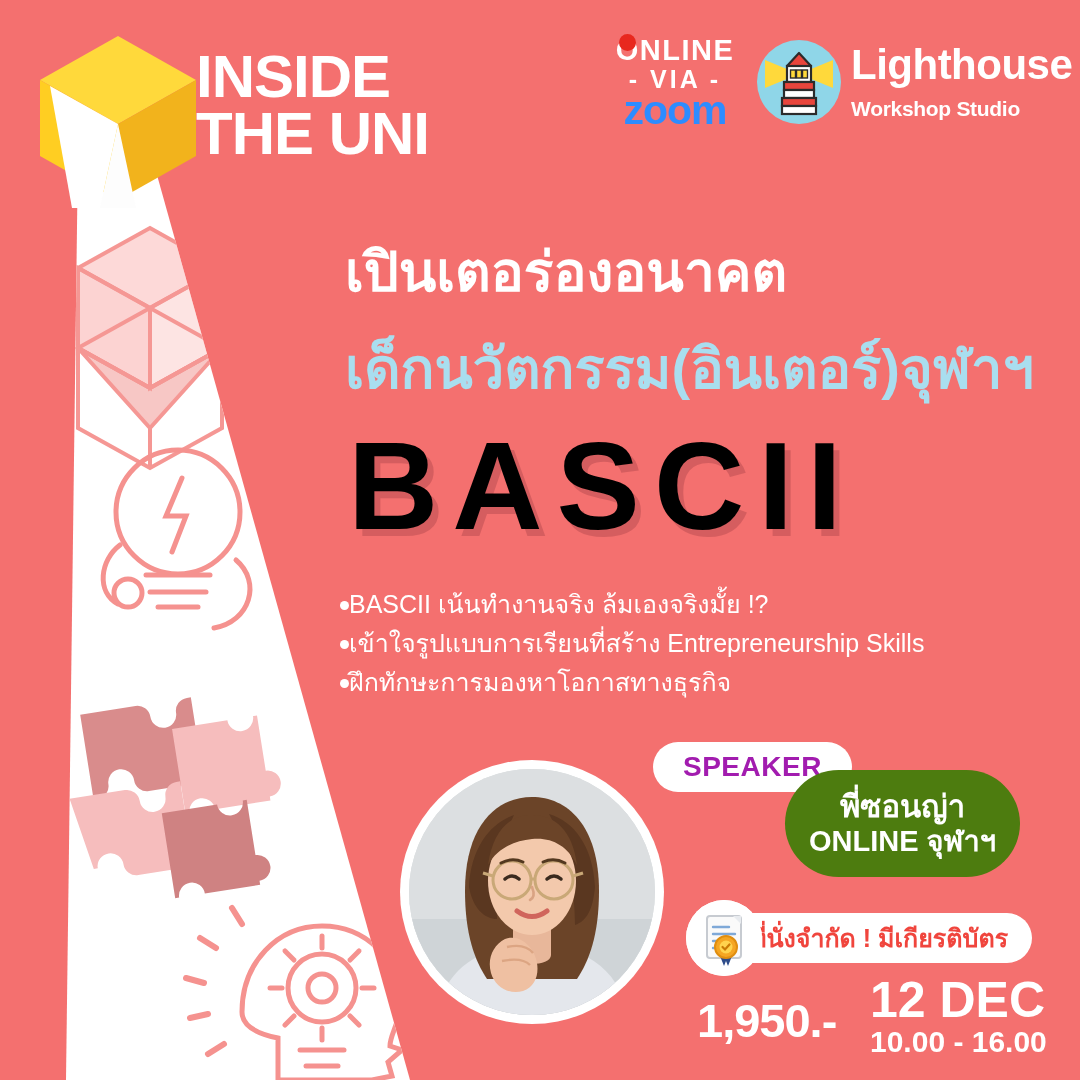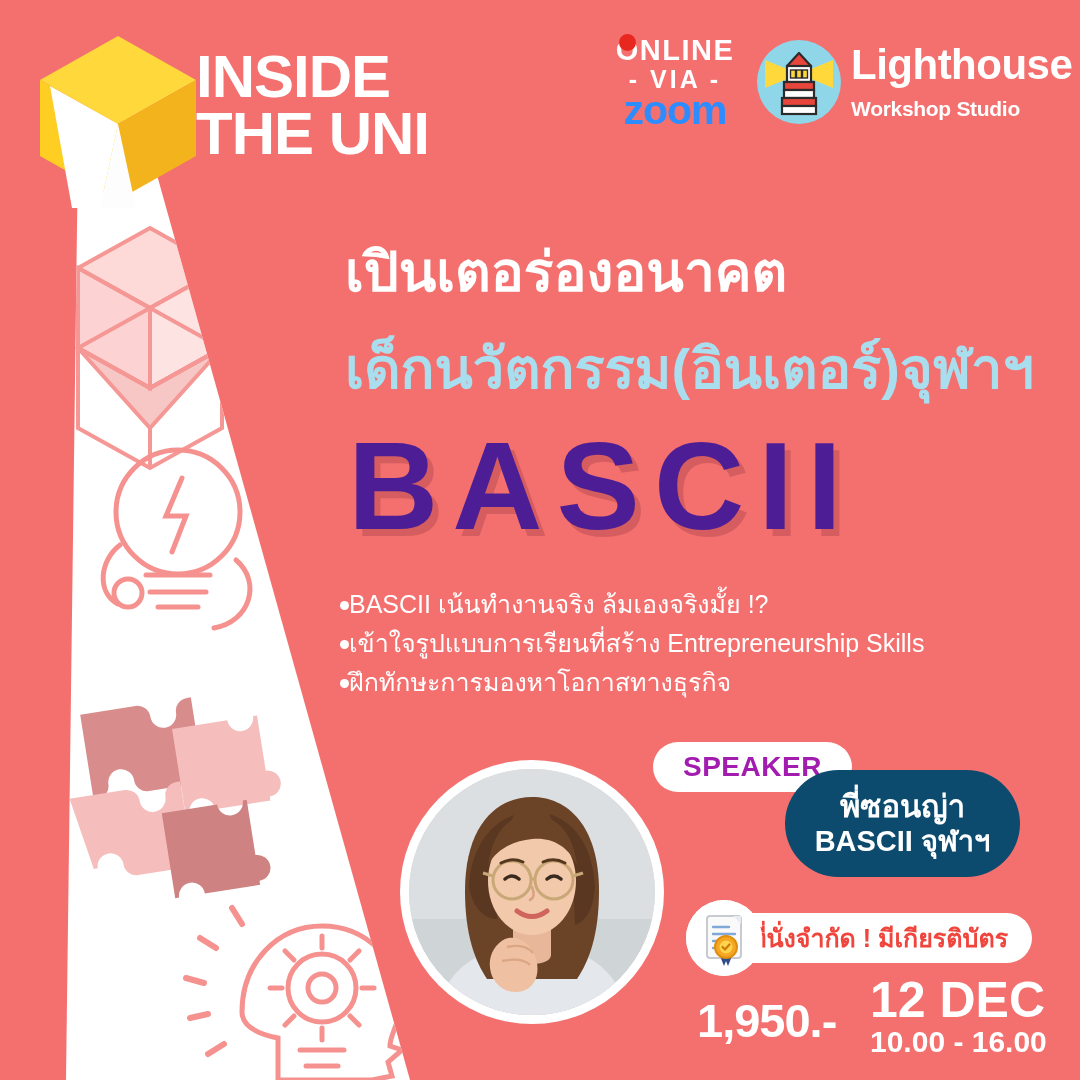--- a/index.html
+++ b/index.html
@@ -47,21 +47,21 @@
     color:#FFFFFF;font-weight:bold;font-size:55px;line-height:1.06;
     white-space:nowrap;
   }
   .subhead{
     position:absolute;left:345px;top:338px;width:700px;
     color:#A9DEEF;font-weight:bold;font-size:56px;line-height:1.1;
     white-space:nowrap;
   }
   .bascii{
     position:absolute;left:348px;top:423px;width:700px;
-    color:#4c1d95;font-weight:bold;font-size:125px;line-height:1;
+    color:#000000;font-weight:bold;font-size:125px;line-height:1;
     letter-spacing:14px;
     text-shadow:6px 7px 0 rgba(176,72,76,0.45);
   }
 
   
   .bullets{position:absolute;left:340px;top:588px;width:700px;}
   .bullet-row{display:flex;align-items:flex-start;margin-bottom:6px;}
   .bullet-dot{
     flex:0 0 auto;width:9px;height:9px;border-radius:50%;background:#FFFFFF;margin-top:13px;
   }
@@ -79,21 +79,21 @@
 
   
   .speaker-pill{
     position:absolute;left:653px;top:742px;
     background:#FFFFFF;border-radius:28px;
     padding:9px 30px;
     color:#a21caf;font-weight:bold;font-size:28px;letter-spacing:0.5px;
   }
   .speaker-card{
     position:absolute;left:785px;top:770px;width:235px;height:107px;
-    background:#0c4a6e;border-radius:54px;
+    background:#4d7c0f;border-radius:54px;
     display:flex;flex-direction:column;align-items:center;justify-content:center;
     color:#FFFFFF;font-weight:bold;
   }
   .speaker-card .s1{font-size:31px;line-height:1.15;}
   .speaker-card .s2{font-size:29px;line-height:1.15;}
 
   
   .cert-pill{
     position:absolute;left:688px;top:913px;height:50px;
     background:#FFFFFF;border-radius:28px;
@@ -294,21 +294,21 @@
         <path d="M96 170 c-12 6 -18 20 -14 34 c4 14 18 22 32 18 c12 -4 16 -16 14 -28 c-2 -14 -16 -30 -32 -24 Z" fill="#EFC0A2"></path>
         <path d="M98 178 q18 -4 26 6" stroke="#DCA583" stroke-width="2.4" fill="none"></path>
         <path d="M93 192 q20 -4 28 4" stroke="#DCA583" stroke-width="2.4" fill="none"></path>
       </svg>
     </div>
   </div>
 
   <div class="speaker-pill">SPEAKER</div>
   <div class="speaker-card">
     <div class="s1">พี่ซอนญ่า</div>
-    <div class="s2">BASCII จุฬาฯ</div>
+    <div class="s2">ONLINE จุฬาฯ</div>
   </div>
 
   <div class="cert-pill">
     <span class="ct">ที่นั่งจำกัด ! มีเกียรติบัตร</span>
   </div>
   <div class="cert-badge">
     <svg viewBox="0 0 76 76" xmlns="http://www.w3.org/2000/svg">
       <circle cx="38" cy="38" r="38" fill="#FFFFFF"></circle>
       <rect x="21" y="16" width="34" height="42" rx="3" fill="#FAFAFA" stroke="#C7CBD1" stroke-width="2"></rect>
       <path d="M47 16 h8 v8 Z" fill="#E8EBEF"></path>

